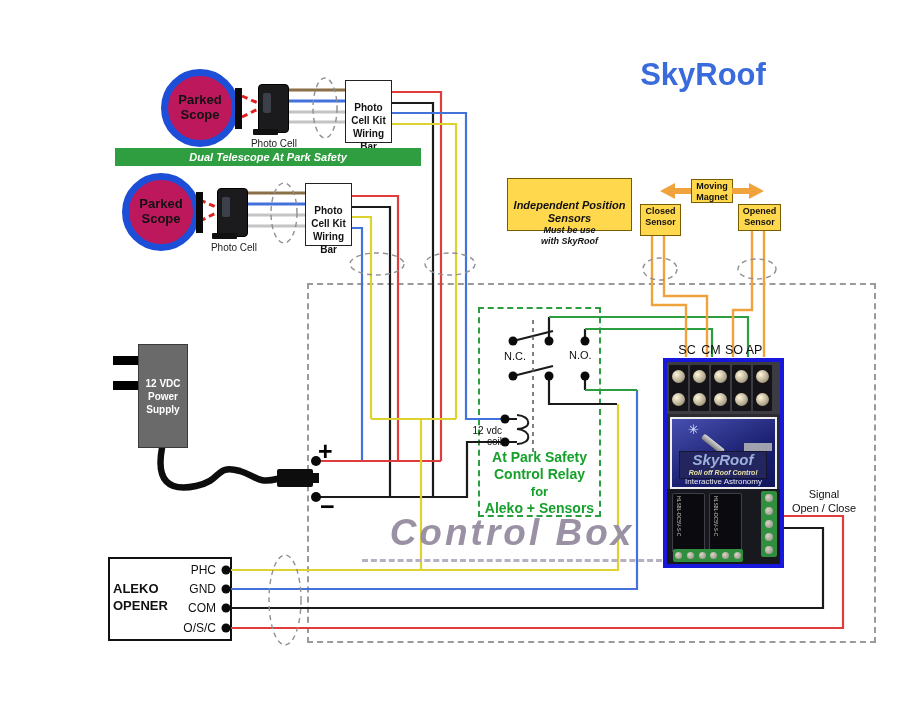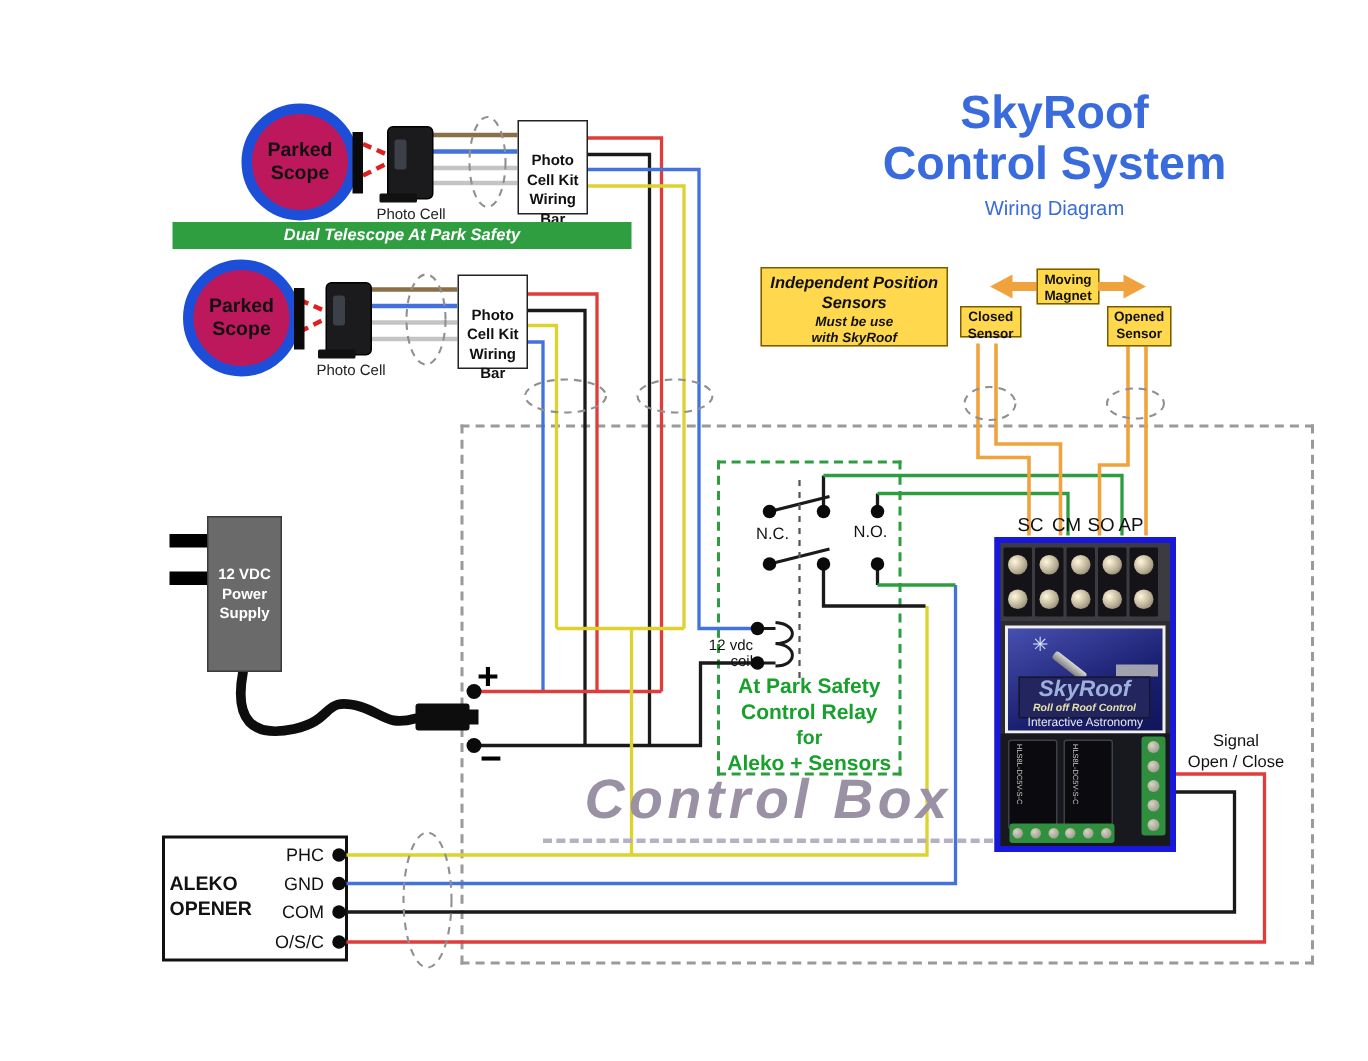--- a/index.html
+++ b/index.html
@@ -19,21 +19,21 @@
   .photocell{width:31px;height:49px;background:#1b1b1d;border:1px solid #000;border-radius:4px;box-sizing:border-box;}
   .lens{position:absolute;left:4px;top:8px;width:8px;height:20px;background:#3c4048;border-radius:2px;}
   .pc-foot{width:25px;height:6px;background:#111;border-radius:1px;}
   .pc-label{width:62px;text-align:center;font-size:10px;color:#222;}
   .kitbar{width:47px;height:63px;box-sizing:border-box;border:1.5px solid #222;background:#fff;
           font-weight:bold;font-size:10px;line-height:1.3;text-align:center;padding-top:20px;}
   .banner{left:115px;top:148px;width:306px;height:18px;line-height:18px;background:#2F9E41;
           color:#fff;font-weight:bold;font-style:italic;font-size:11px;text-align:center;}
   
   .ybox{background:#FFD84D;border:1px solid #7a5c00;box-sizing:border-box;}
-  .info-box{left:507px;top:178px;width:125px;height:53px;text-align:center;padding-top:4px;}
+  .info-box{left:507px;top:178px;width:125px;height:53px;text-align:center;padding-top:20px;}
   .info-box .l1{font-size:11px;font-weight:bold;font-style:italic;line-height:13px;}
   .info-box .l2{font-size:9px;font-weight:bold;font-style:italic;line-height:11px;}
   .tag{font-size:9px;font-weight:bold;text-align:center;line-height:11px;padding-top:1px;}
   .arrow-shaft{height:6px;background:#F0A23C;}
   .tri{width:0;height:0;border-top:8px solid transparent;border-bottom:8px solid transparent;}
   .tri-l{border-right:15px solid #F0A23C;}
   .tri-r{border-left:15px solid #F0A23C;}
   
   .psu{left:138px;top:344px;width:50px;height:104px;background:#6A6A6A;border:1px solid #3a3a3a;
        box-sizing:border-box;color:#fff;font-weight:bold;font-size:10px;line-height:1.3;
@@ -166,22 +166,20 @@
         <circle cx="549" cy="376" r="4.5"></circle>
         <circle cx="585" cy="376" r="4.5"></circle>
       <circle cx="226" cy="570" r="4.5"></circle>
         <circle cx="226" cy="589" r="4.5"></circle>
       <circle cx="226" cy="608" r="4.5"></circle>
         <circle cx="226" cy="628" r="4.5"></circle>
     </g>
   </svg>
 
   <div class="abs z3 title-line" style="top:57px;">SkyRoof</div>
-  <div class="abs z3 title-line" style="top:91px;">Control System</div>
-  <div class="abs z3 subtitle">Wiring Diagram</div>
 
   <div class="abs z3 scope" style="left:161px;top:69px;">
     <span>Parked Scope</span>
   </div>
   <div class="abs z3 mount" style="left:235px;top:88px;"></div>
   <div class="abs z3 photocell" style="left:258px;top:84px;">
     <div class="lens"></div>
   </div>
   <div class="abs z3 pc-foot" style="left:253px;top:129px;"></div>
   <div class="abs z3 pc-label" style="left:243px;top:138px;">Photo Cell</div>
@@ -204,21 +202,21 @@
     <div class="l1">Independent Position</div>
     <div class="l1">Sensors</div>
     <div class="l2">Must be use</div>
     <div class="l2">with SkyRoof</div>
   </div>
   <div class="abs z3 tri tri-l" style="left:660px;top:183px;"></div>
   <div class="abs z3 arrow-shaft" style="left:674px;top:188px;width:18px;"></div>
   <div class="abs z3 ybox tag" style="left:691px;top:179px;width:42px;height:24px;">Moving Magnet</div>
   <div class="abs z3 arrow-shaft" style="left:732px;top:188px;width:18px;"></div>
   <div class="abs z3 tri tri-r" style="left:749px;top:183px;"></div>
-  <div class="abs z3 ybox tag" style="left:640px;top:204px;width:41px;height:21px;">Closed Sensor</div>
+  <div class="abs z3 ybox tag" style="left:640px;top:204px;width:41px;height:32px;">Closed Sensor</div>
   <div class="abs z3 ybox tag" style="left:738px;top:204px;width:43px;height:27px;">Opened Sensor</div>
 
   <div class="abs z3 prong" style="left:113px;top:356px;"></div>
   <div class="abs z3 prong" style="left:113px;top:381px;"></div>
   <div class="abs z3 psu">12 VDC Power Supply</div>
   <div class="abs z3 plug-body"></div>
   <div class="abs z3 plug-tip"></div>
   <div class="abs z3 polarity" style="left:318px;top:437px;">+</div>
   <div class="abs z3 polarity" style="left:320px;top:492px;">−</div>
 

